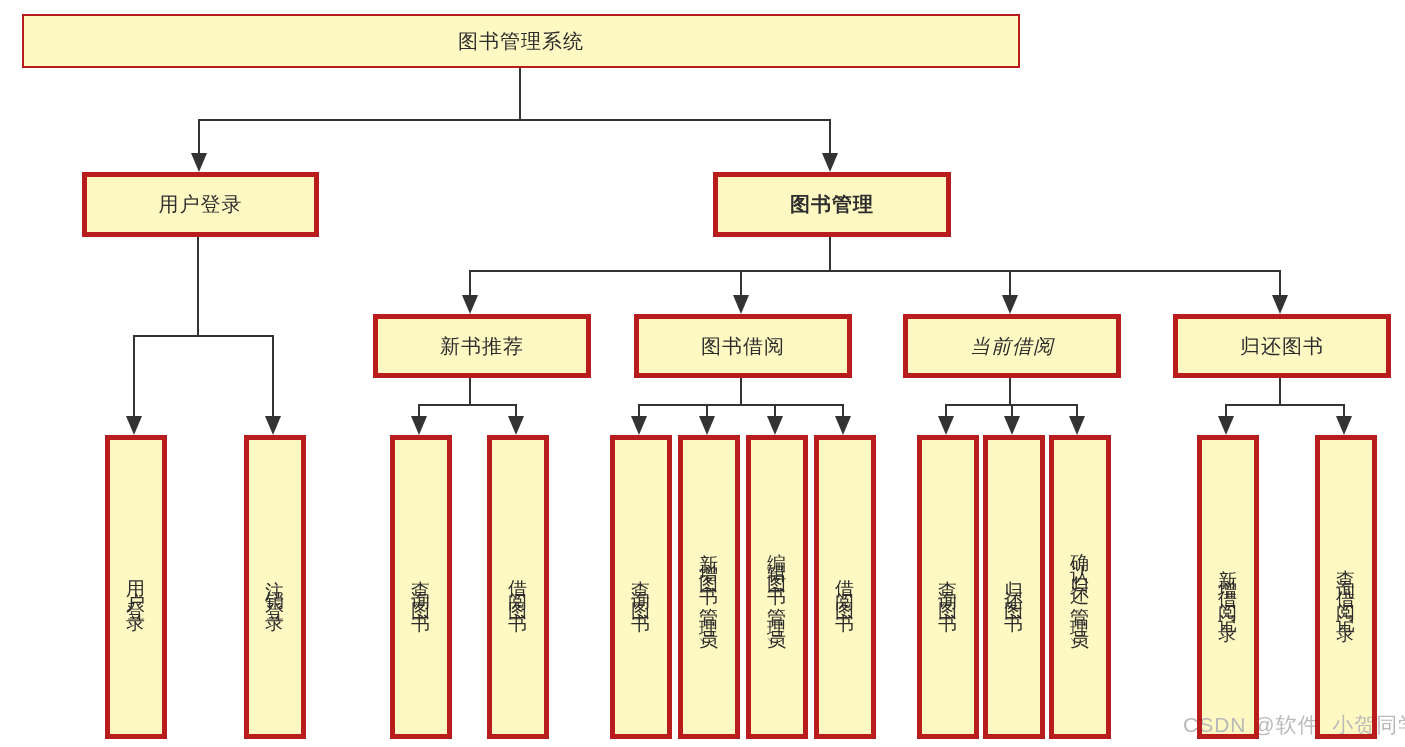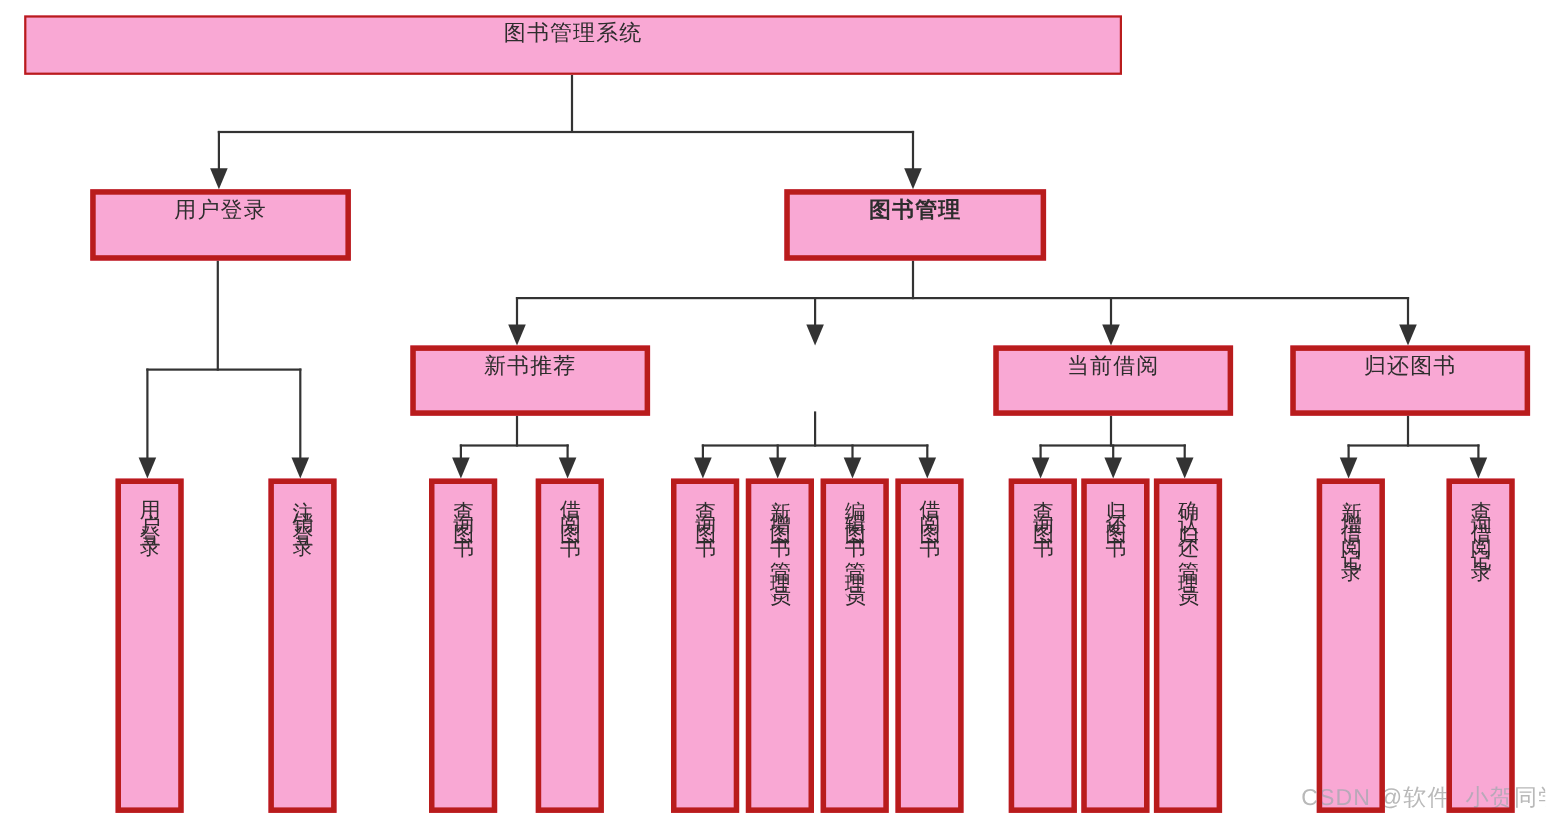--- a/index.html
+++ b/index.html
@@ -14,24 +14,24 @@
   }
   .line { position: absolute; background: #333333; }
   .arrow {
     position: absolute; width: 0; height: 0;
     border-left: 8px solid transparent;
     border-right: 8px solid transparent;
     border-top: 19px solid #333333;
   }
   .node {
     position: absolute;
-    background: #f9a8d4;
+    background: #fef9c3;
     border: 5px solid #b91c1c;
     display: flex;
-    align-items: flex-start;
+    align-items: center;
     justify-content: center;
     color: #2d2d2d;
     font-size: 20px;
     letter-spacing: 1px;
     white-space: nowrap;
   }
   .root-node { border-width: 2px; }
   .leaf span {
     writing-mode: vertical-rl;
     text-orientation: mixed;
@@ -122,21 +122,24 @@
   <div class="node" style="left:82px; top:172px; width:227px; height:55px;">
     <span>用户登录</span>
   </div>
   <div class="node" style="left:713px; top:172px; width:228px; height:55px;font-weight:bold;">
     <span>图书管理</span>
   </div>
 
   <div class="node" style="left:363px; top:314px; width:208px; height:54px;margin-left:10px;">
     <span>新书推荐</span>
   </div>
-  <div class="node" style="left:903px; top:314px; width:208px; height:54px;">
+  <div class="node" style="left:634px; top:314px; width:208px; height:54px;">
+    <span>图书借阅</span>
+  </div>
+  <div class="node" style="left:903px; top:314px; width:208px; height:54px;font-style:italic;">
     <span>当前借阅</span>
   </div>
   <div class="node" style="left:1173px; top:314px; width:208px; height:54px;">
     <span>归还图书</span>
   </div>
 
   <div class="node leaf" style="left:105px; top:435px; width:52px; height:294px;">
     <span>用户登录</span>
   </div>
   <div class="node leaf" style="left:244px; top:435px; width:52px; height:294px;">

